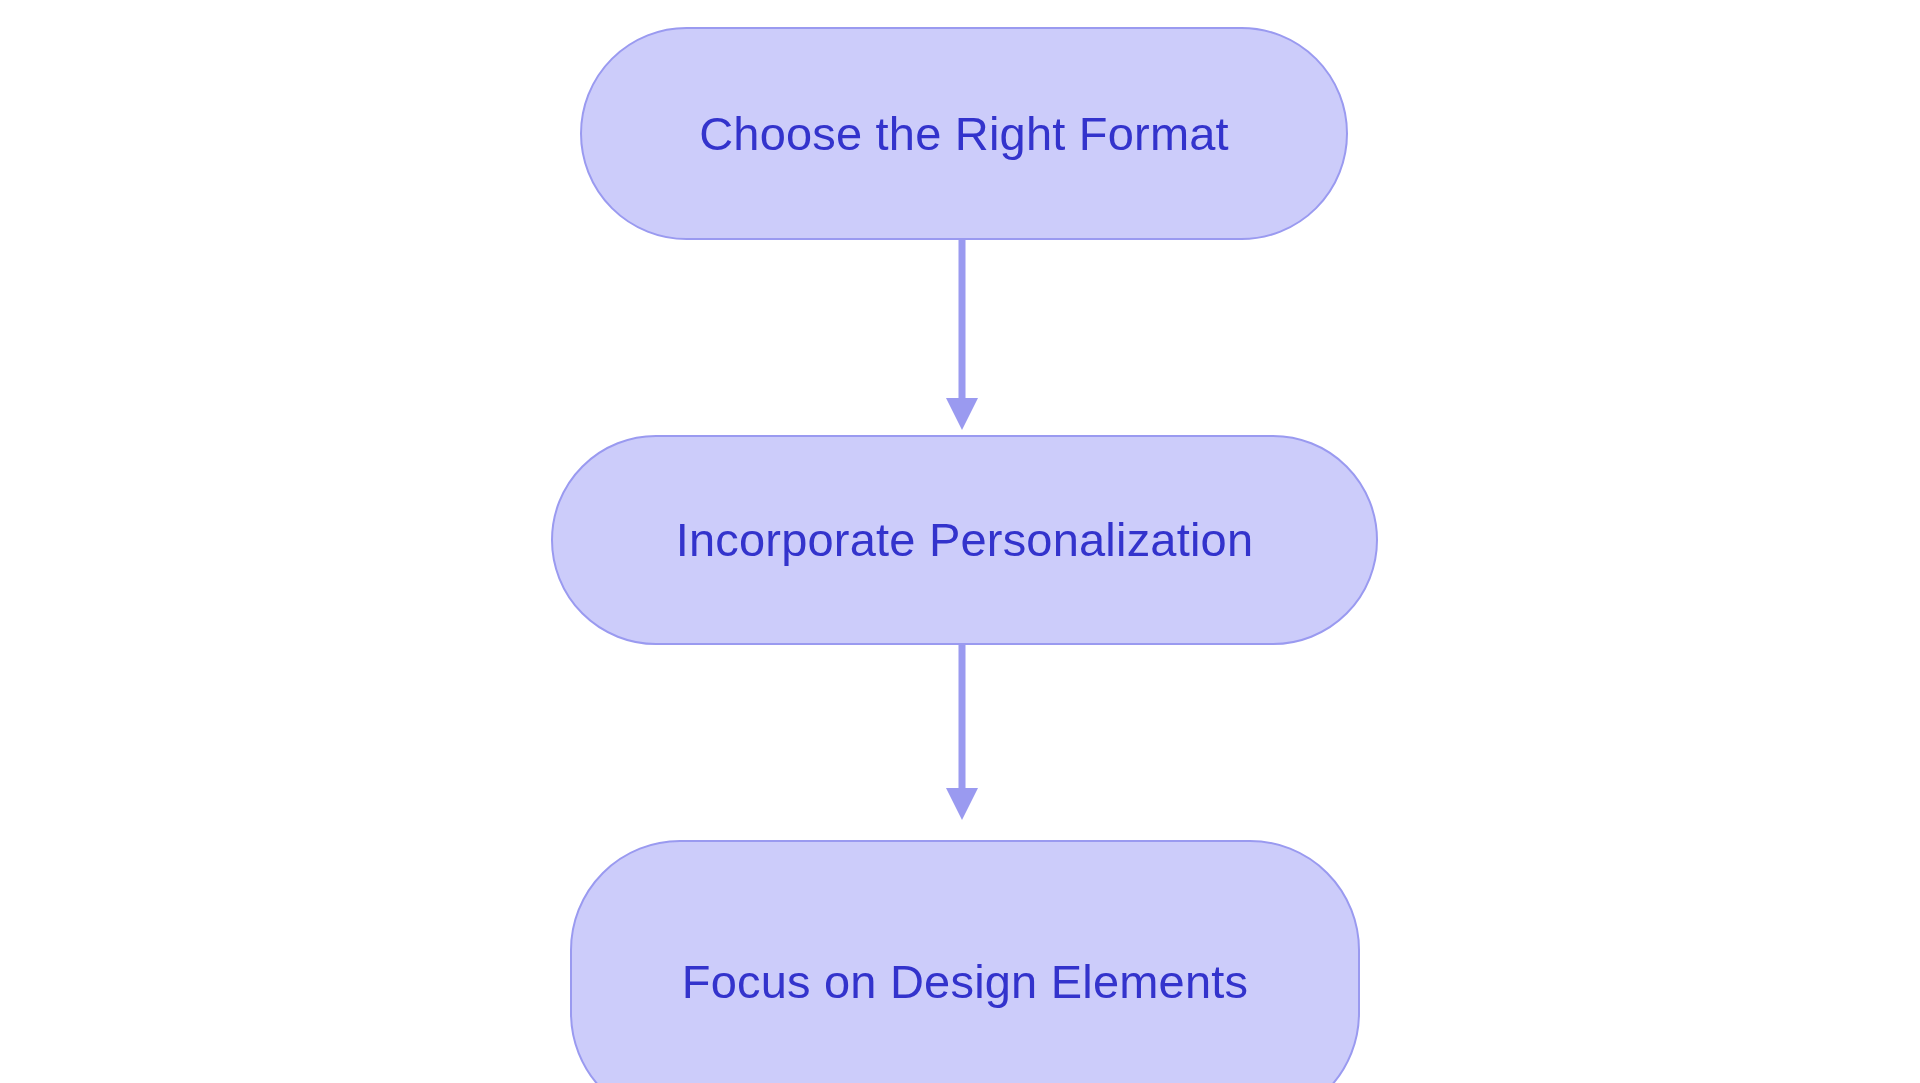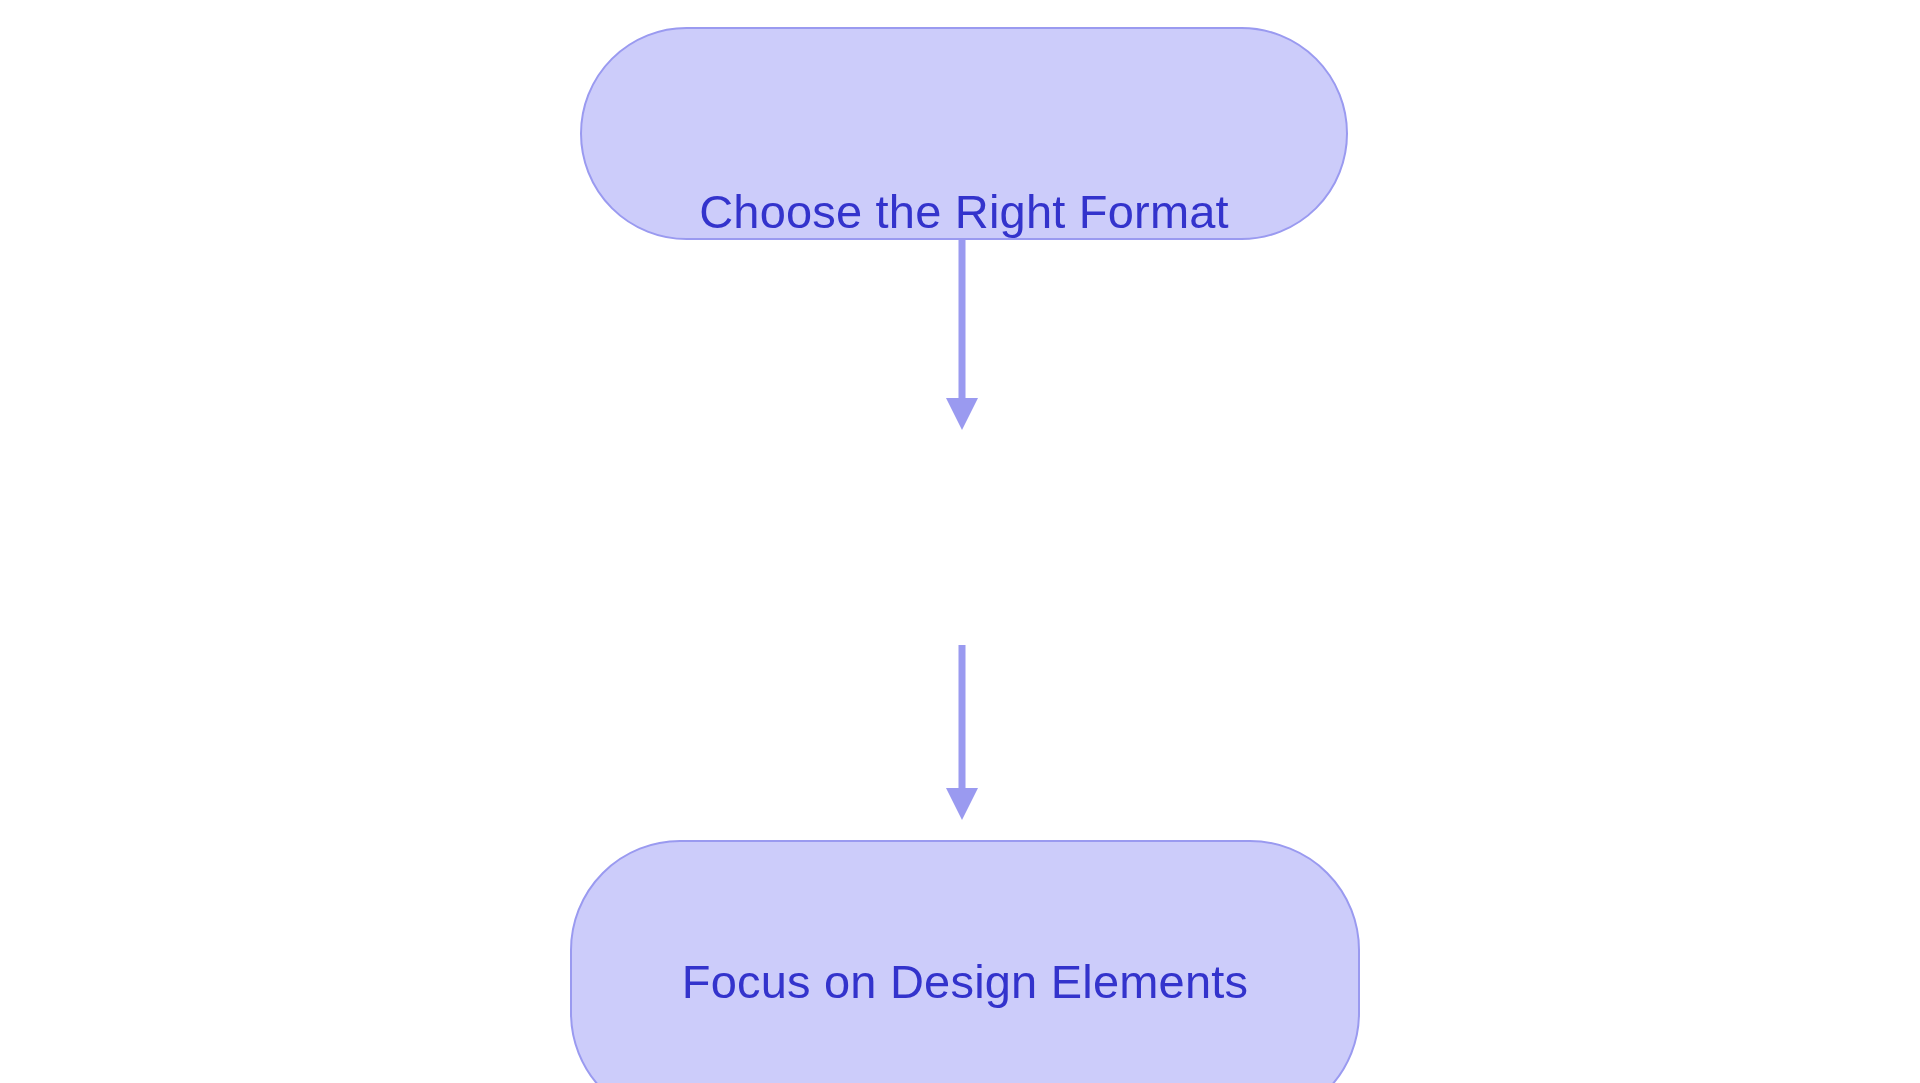--- a/index.html
+++ b/index.html
@@ -42,21 +42,20 @@
     white-space: nowrap;
     text-align: center;
   }
 
   
   #node-choose-format {
     left: 580px;
     top: 27px;
     width: 768px;
     height: 213px;
-    align-items: flex-end;
   }
 
   
   #node-incorporate-personalization {
     left: 551px;
     top: 435px;
     width: 827px;
     height: 210px;
   }
 
@@ -92,18 +91,21 @@
     <g>
       <line x1="962" y1="645" x2="962" y2="790" stroke="#9a9af0" stroke-width="7"></line>
       <polygon points="946,788 978,788 962,820" fill="#9a9af0"></polygon>
     </g>
   </svg>
 
   <div class="node" id="node-choose-format">
     <span class="node-label">Choose the Right Format</span>
   </div>
 
+  <div class="node" id="node-incorporate-personalization">
+    <span class="node-label">Incorporate Personalization</span>
+  </div>
 
   <div class="node" id="node-focus-design">
     <span class="node-label">Focus on Design Elements</span>
   </div>
 
 </div>
 
 </body></html>

